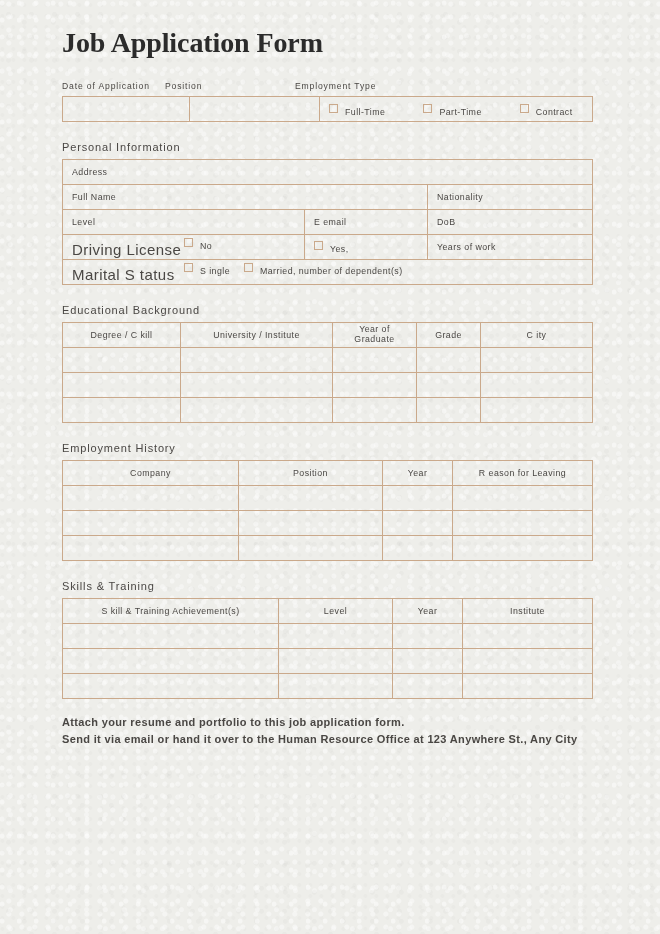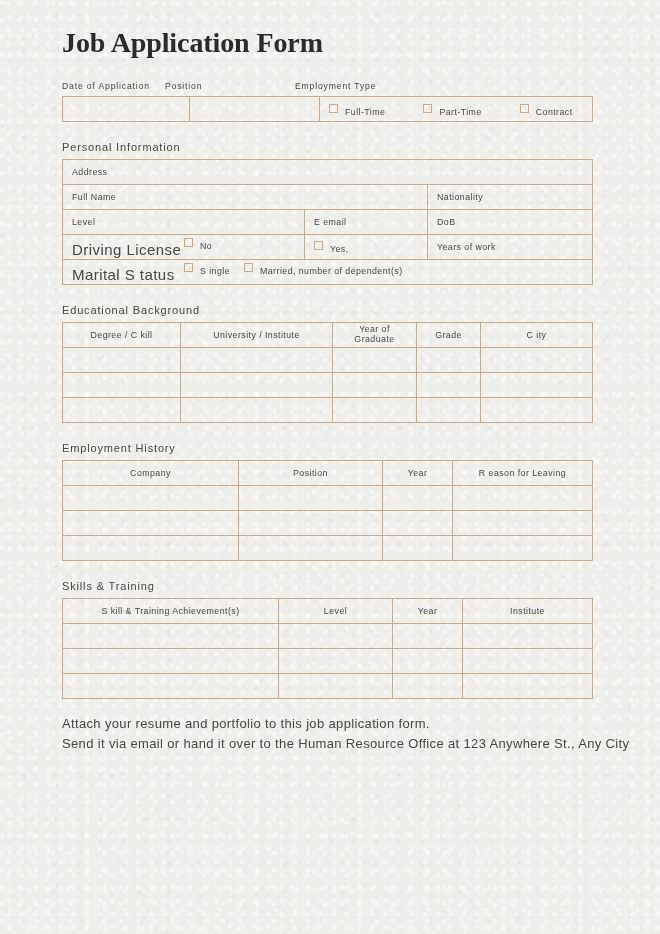--- a/index.html
+++ b/index.html
@@ -125,24 +125,25 @@
     align-items: flex-start;
   }
   .inline-fields .txt {
     font-size: 15px;
     letter-spacing: 0.45px;
     color: #4a4744;
   }
 
   .footnote {
     margin-top: 15px;
-    font-size: 13px;
+    font-size: 11px;
     letter-spacing: 0.35px;
     line-height: 1.55;
     color: #4a4744;
+    font-weight: bold;
   }
   .footnote div { white-space: nowrap; }
 </style>
 </head>
 <body>
 
 <div class="paper-texture"></div>
 
 <div class="page">
 

